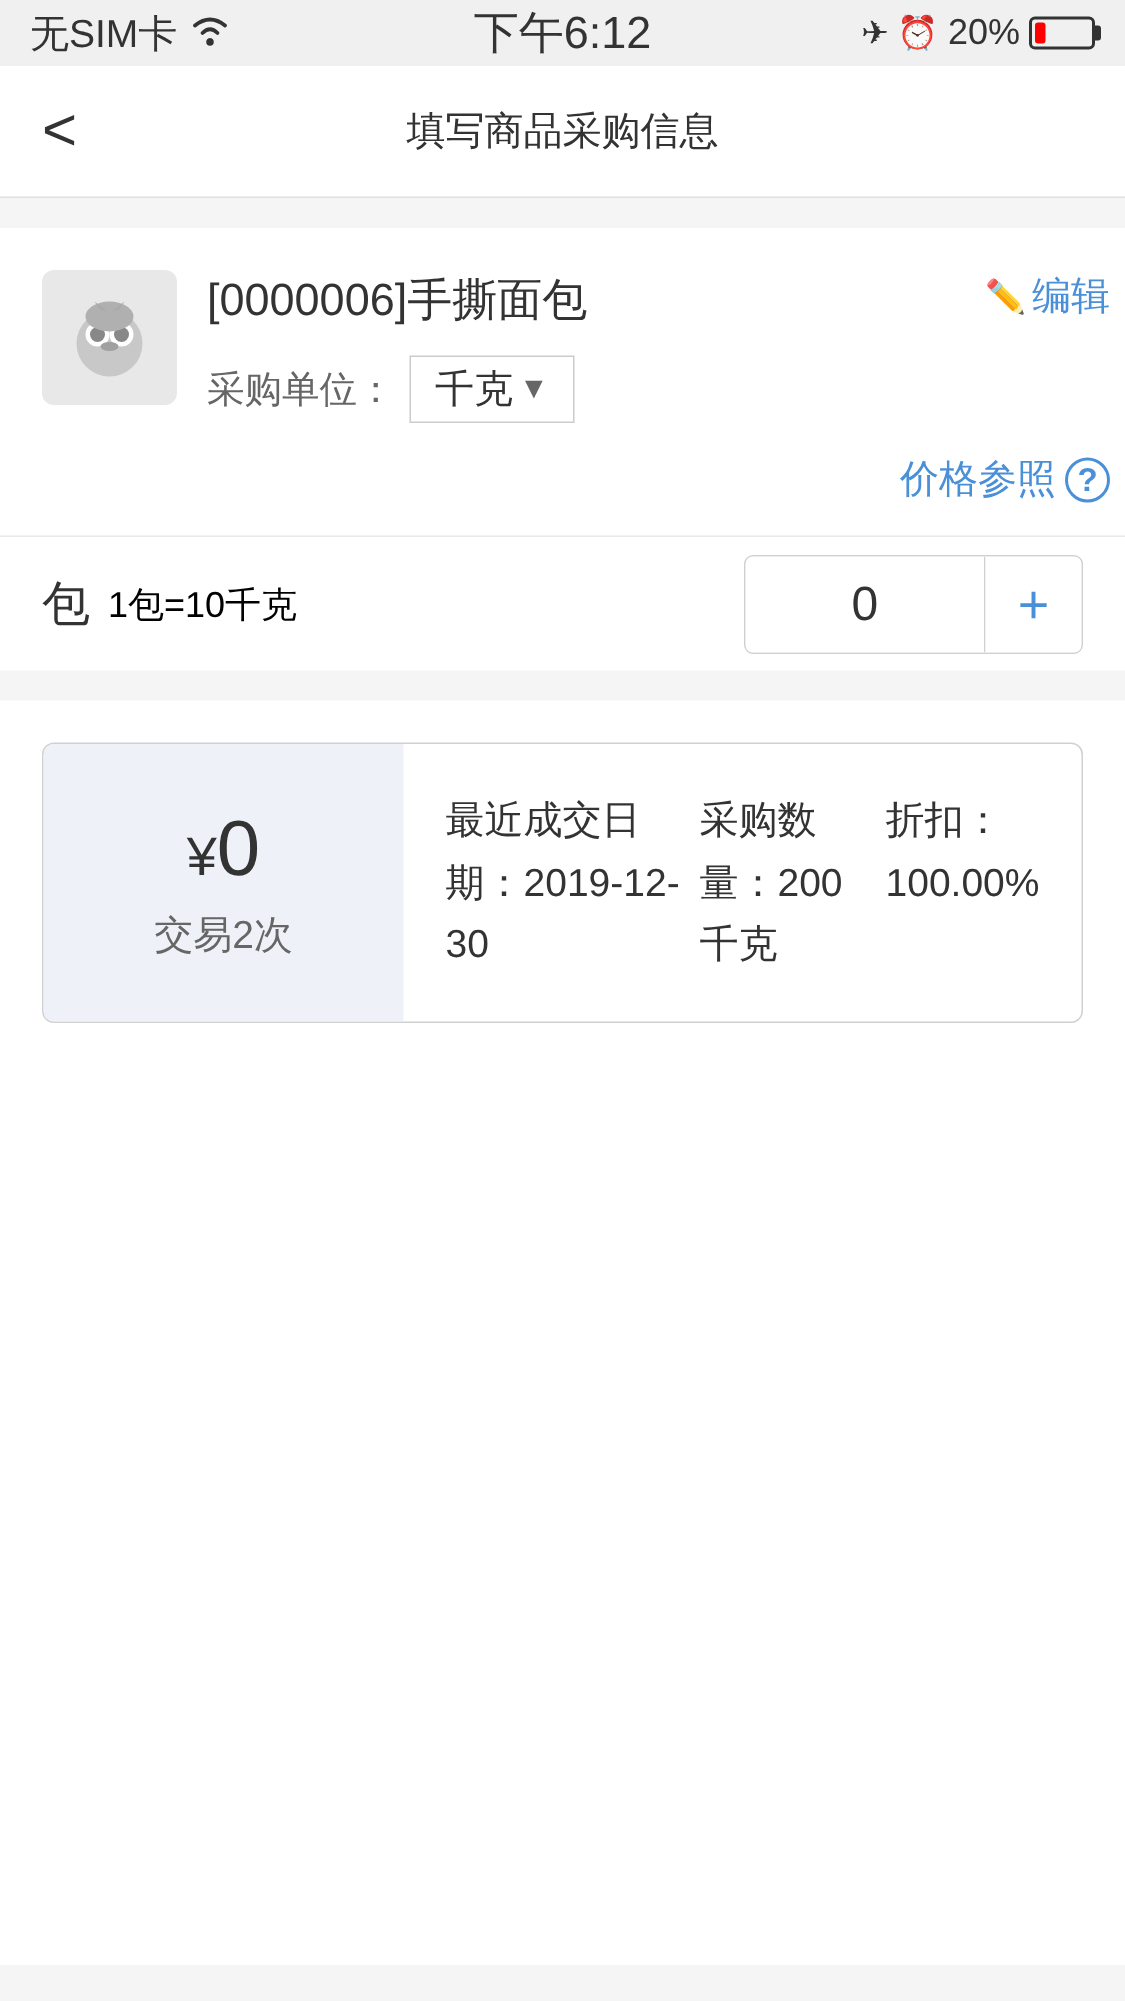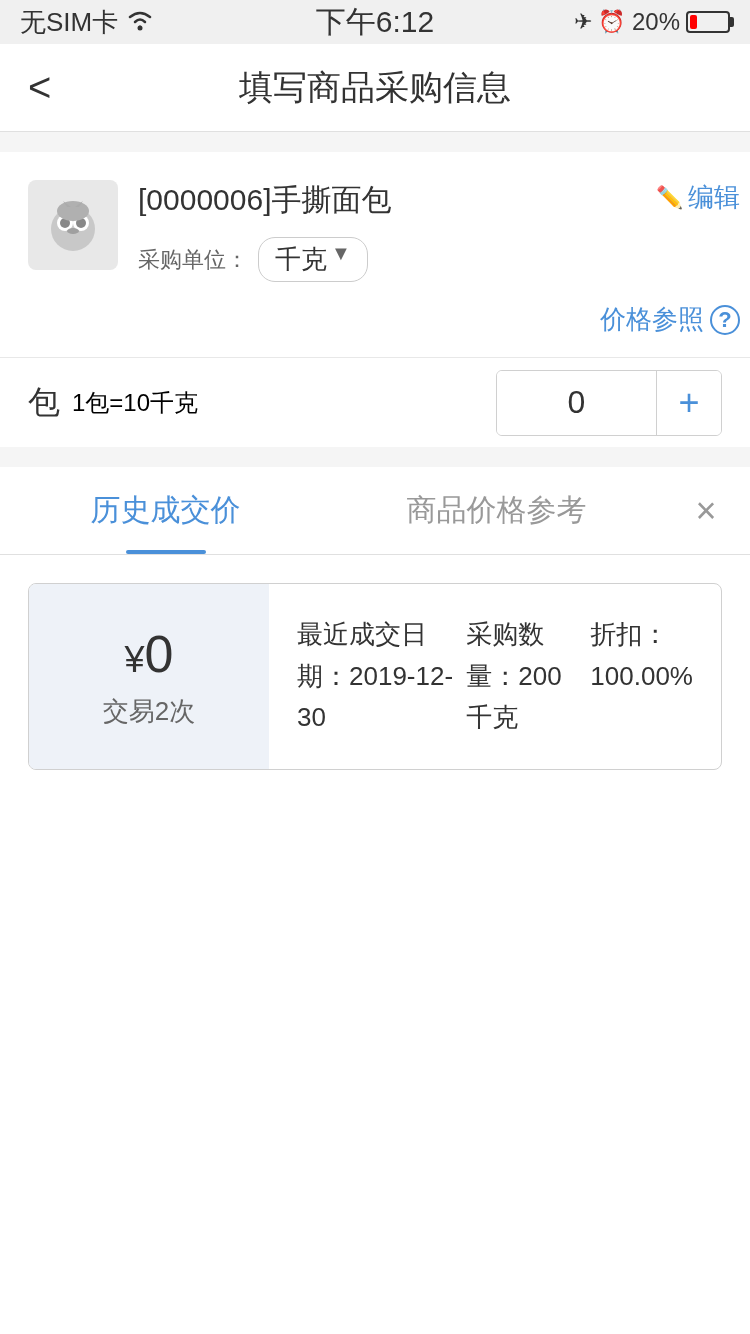--- a/index.html
+++ b/index.html
@@ -85,21 +85,21 @@
       position: relative;
     }
     .nav-back {
       position: absolute;
       left: 28px;
       font-size: 40px;
       color: #333;
       cursor: pointer;
     }
     .nav-title {
-      font-size: 34px;
+      font-size: 26px;
       color: #333;
       font-weight: 500;
     }
 
     
     .product-card {
       background: #fff;
       margin-top: 20px;
       padding: 28px 10px 20px 28px;
     }
@@ -134,31 +134,32 @@
       color: #333;
       font-weight: 500;
       margin-bottom: 16px;
     }
     .product-unit-row {
       display: flex;
       align-items: center;
       gap: 10px;
     }
     .product-unit-label {
-      font-size: 22px;
+      font-size: 25px;
       color: #666;
     }
     .unit-select {
       border: 1px solid #ccc;
-      border-radius: 17px;
+      border-radius: 0;
       padding: 4px 16px;
       font-size: 26px;
       color: #333;
       background: #fff;
       display: flex;
+      align-items: center;
       gap: 4px;
       cursor: pointer;
     }
     .edit-link {
       font-size: 26px;
       color: #4a90d9;
       cursor: pointer;
       display: flex;
       align-items: center;
       gap: 4px;
@@ -427,30 +428,20 @@
     <span class="quantity-unit-label">包</span>
     <span class="quantity-sub">1包=10千克</span>
   </div>
   <div class="quantity-controls">
     <input class="quantity-input" type="text" value="0" readonly="" style="">
     <button class="quantity-plus">+</button>
   </div>
 </div>
 
 <div class="tabs-panel">
-  <div class="tabs-header">
-    <div class="tab-item active">
-      <span class="tab-label">历史成交价</span>
-      <div class="tab-underline"></div>
-    </div>
-    <div class="tab-item">
-      <span class="tab-label">商品价格参考</span>
-    </div>
-    <div class="tab-close">×</div>
-  </div>
 
   <div class="history-content">
     <div class="history-card">
       <div class="history-price-section">
         <div class="history-price">
           <span class="history-price-symbol">¥</span><span>0</span>
         </div>
         <div class="history-trades">交易2次</div>
       </div>
       <div class="history-details">

